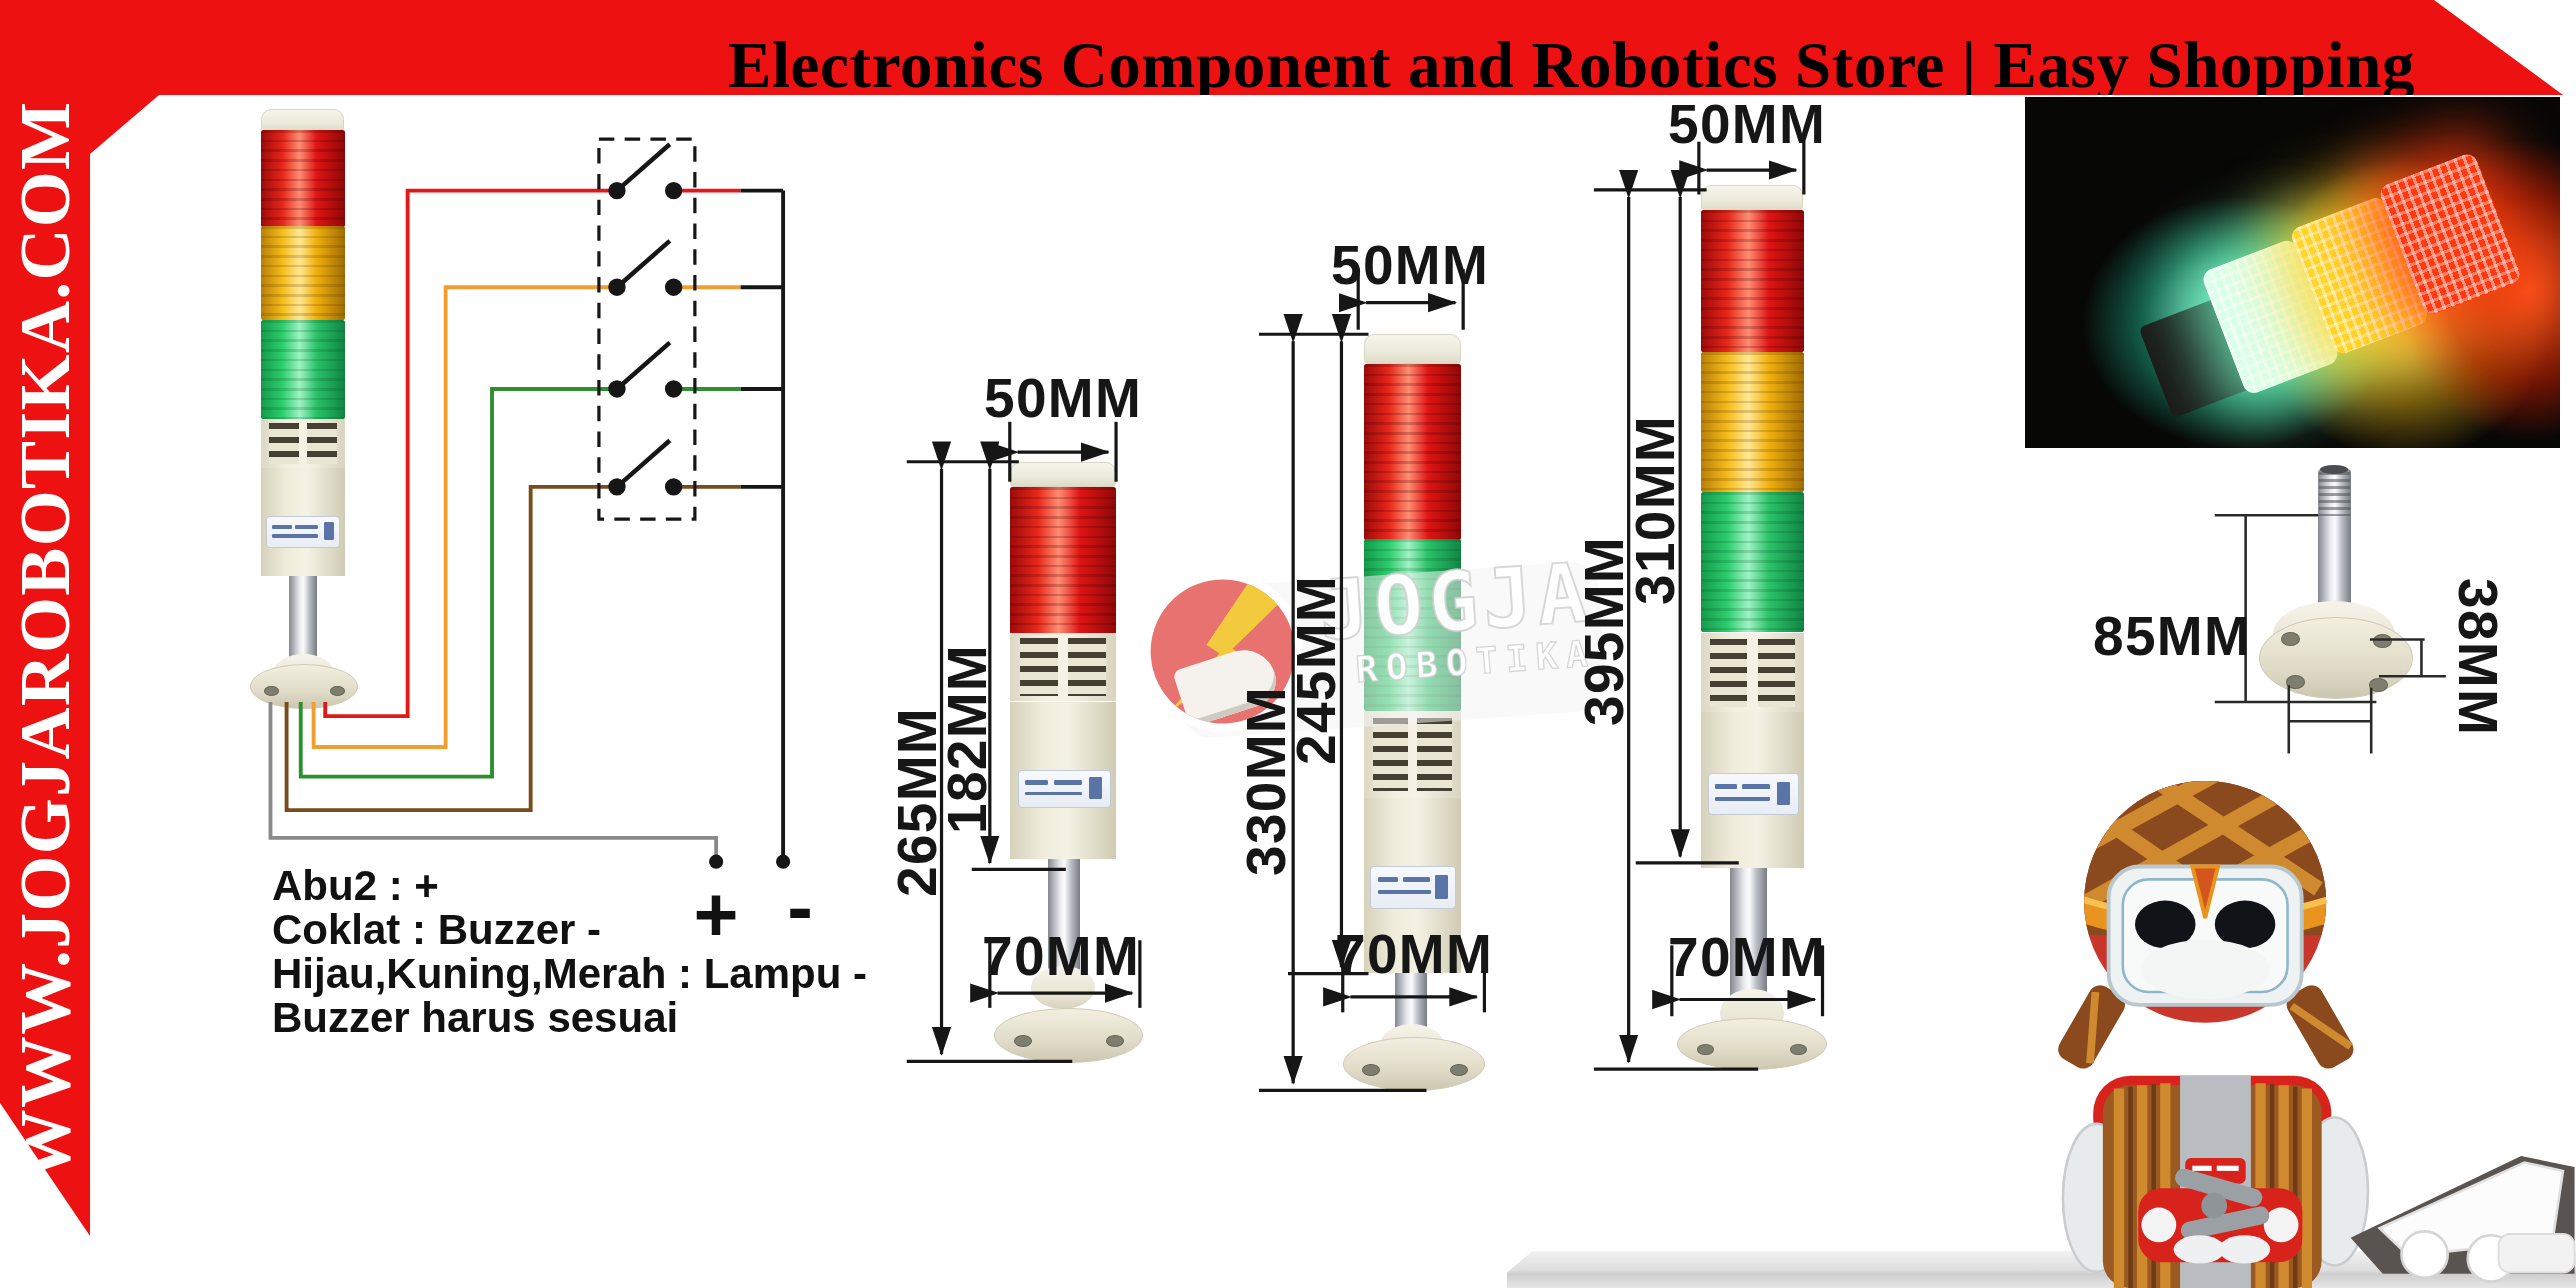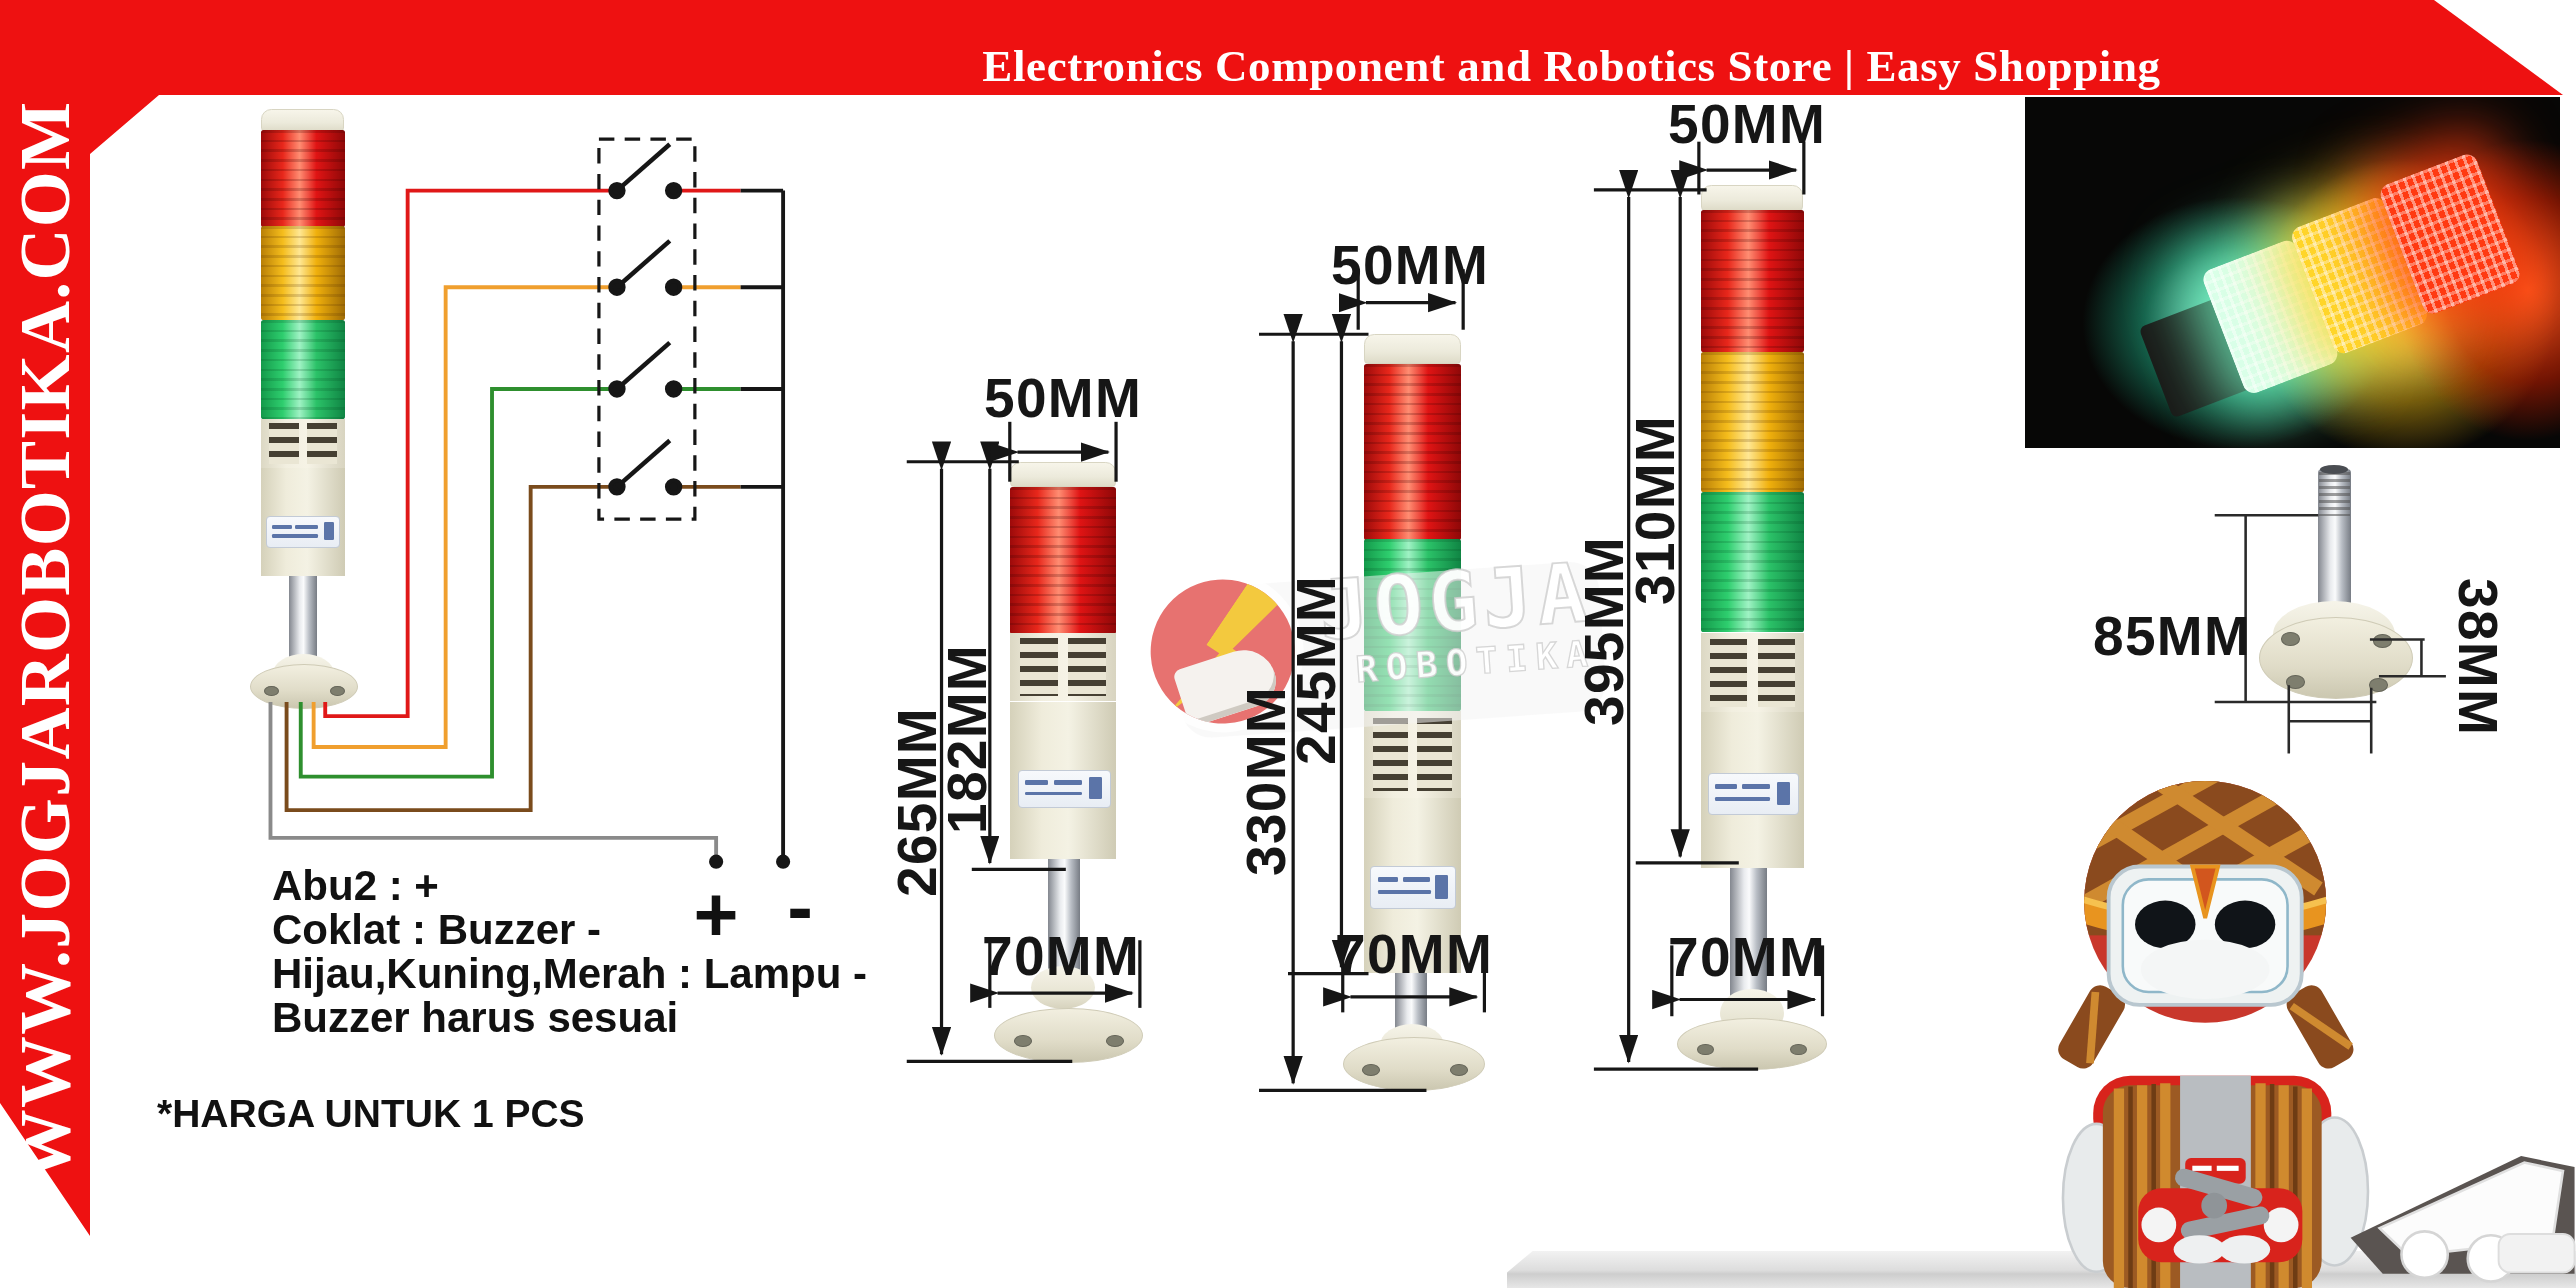--- a/index.html
+++ b/index.html
@@ -4,22 +4,22 @@
 <style>
   html,body{margin:0;padding:0;background:#ffffff;}
   #stage{position:relative;width:2576px;height:1288px;background:#ffffff;overflow:hidden;
          font-family:"Liberation Sans",sans-serif;}
   .abs{position:absolute;}
   
   .banner{left:0;top:0;width:2576px;height:95px;background:#ee1111;
           -webkit-clip-path:polygon(0 0,2434px 0,2563px 100%,0 100%);
           clip-path:polygon(0 0,2434px 0,2563px 100%,0 100%);
           display:flex;align-items:center;justify-content:center;}
-  .banner-text{padding-left:567px;color:#ffffff;font-family:"Liberation Serif",serif;
-          font-weight:bold;font-size:45px;white-space:nowrap;letter-spacing:0.6px;margin-top:36px;}
+  .banner-text{padding-left:567px;color:#000000;font-family:"Liberation Serif",serif;
+          font-weight:bold;font-size:65px;white-space:nowrap;letter-spacing:0.6px;margin-top:36px;}
   .sidebar{left:0;top:95px;width:161px;height:1142px;background:#ee1111;
           -webkit-clip-path:polygon(0 0,159px 0,90px 59px,90px 1141px,0 1008px);
           clip-path:polygon(0 0,159px 0,90px 59px,90px 1141px,0 1008px);}
   .sidebar-url{left:45px;top:641px;transform:translate(-50%,-50%) rotate(-90deg);
           color:#ffffff;font-family:"Liberation Serif",serif;font-weight:bold;
           font-size:72px;white-space:nowrap;letter-spacing:1.3px;}
   
   .dim{transform:translate(-50%,-50%);font-size:55px;font-weight:bold;color:#161616;
        white-space:nowrap;letter-spacing:1.3px;}
   .dimv{transform:translate(-50%,-50%) rotate(-90deg);}
@@ -330,21 +330,20 @@
   </svg>
 
   <div class="abs" style="left:272px;top:862px;">
     <div class="note-line">Abu2 : +</div>
     <div class="note-line">Coklat : Buzzer -</div>
     <div class="note-line">Hijau,Kuning,Merah : Lampu -</div>
     <div class="note-line">Buzzer harus sesuai</div>
   </div>
   <div class="abs plusminus" style="left:716px;top:914px;">+</div>
   <div class="abs plusminus" style="left:800px;top:907px;">-</div>
-  <div class="abs price" style="left:157px;top:1092px;">*HARGA UNTUK 1 PCS</div>
 
   <div class="abs dim" style="left:1063px;top:398px;">50MM</div>
   <div class="abs dim dimv" style="left:917px;top:802px;">265MM</div>
   <div class="abs dim dimv" style="left:967px;top:739px;">182MM</div>
   <div class="abs dim" style="left:1061px;top:956px;">70MM</div>
 
   <div class="abs dim" style="left:1410px;top:265px;">50MM</div>
   <div class="abs dim dimv" style="left:1266px;top:781px;">330MM</div>
   <div class="abs dim dimv" style="left:1316px;top:670px;">245MM</div>
   <div class="abs dim" style="left:1414px;top:954px;">70MM</div>

